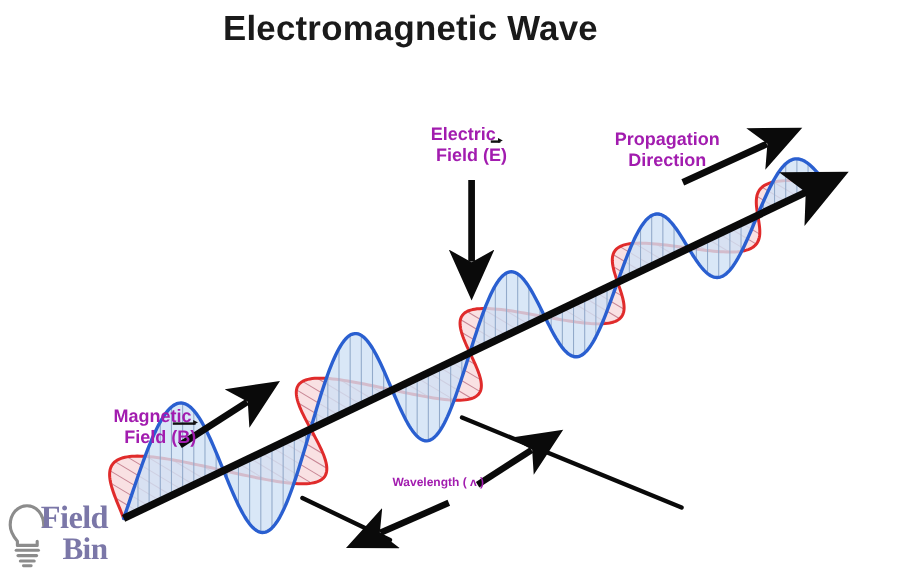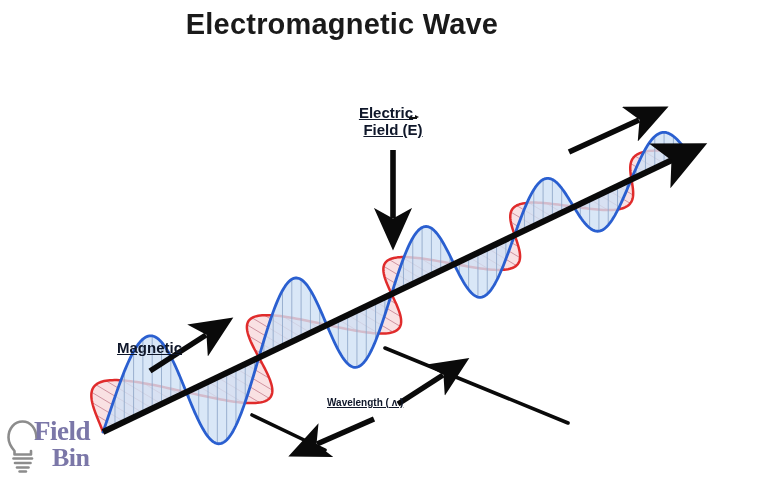--- a/index.html
+++ b/index.html
@@ -32,37 +32,36 @@
     font-weight: 700;
     color: #1a1a1a;
     letter-spacing: 0.2px;
     font-family: "Liberation Sans", sans-serif;
   }
   .anno {
     position: absolute;
     font-family: "Liberation Sans", sans-serif;
     font-size: 15px;
     font-weight: 700;
-    color: #0f172a;
+    color: #a21caf;
     line-height: 1.16;
     white-space: nowrap;
-    text-decoration: underline;
   }
   .anno .l2 { display: block; }
   #label-electric-field {
     left: 338px;
     top: 104px;
     text-align: center;
     width: 96px;
   }
   #label-electric-field .l2 { padding-left: 14px; }
   #label-magnetic-field {
     left: 72px;
     top: 339px;
-    text-align: right;
+    text-align: center;
     width: 110px;
   }
   #label-magnetic-field .l2 { padding-left: 13px; }
   #label-propagation {
     left: 503px;
     top: 108px;
     text-align: center;
     width: 106px;
   }
   #label-wavelength {
@@ -315,22 +314,27 @@
     <line x1="374" y1="419" x2="317" y2="444" stroke="#0a0a0a" stroke-width="5.4" marker-end="url(#anno-arrow)"></line>
   </svg>
 
   <div class="anno" id="label-electric-field">
     <span>Electric</span>
     <span class="l2"><span>Field (</span><span class="vecbar">E</span><span>)</span></span>
   </div>
 
   <div class="anno" id="label-magnetic-field">
     <span>Magnetic</span>
+    <span class="l2"><span>Field </span><span class="vecbar">(B)</span></span>
   </div>
 
+  <div class="anno" id="label-propagation">
+    <span>Propagation</span>
+    <span class="l2">Direction</span>
+  </div>
 
   <div class="anno" id="label-wavelength">Wavelength ( ʌ )</div>
 
   <div id="logo">
     <svg width="104" height="72" viewBox="0 0 104 72">
       <path d="M30.5 30.5 C30.5 20.5 24.5 13.5 16.5 13.5 C8.5 13.5 2.5 20.5 2.5 29.5
                C2.5 35.5 5.5 39.5 8.5 43.0 L8.5 46.5 L25.0 46.5 L25.0 43.0" fill="none" stroke="#8c8c8c" stroke-width="2.6" stroke-linecap="round" stroke-linejoin="round"></path>
       <line x1="7.5" y1="50.5" x2="26.0" y2="50.5" stroke="#8c8c8c" stroke-width="2.6" stroke-linecap="round"></line>
       <line x1="9.0" y1="55.0" x2="24.5" y2="55.0" stroke="#8c8c8c" stroke-width="2.6" stroke-linecap="round"></line>
       <line x1="11.0" y1="59.5" x2="22.5" y2="59.5" stroke="#8c8c8c" stroke-width="2.6" stroke-linecap="round"></line>

